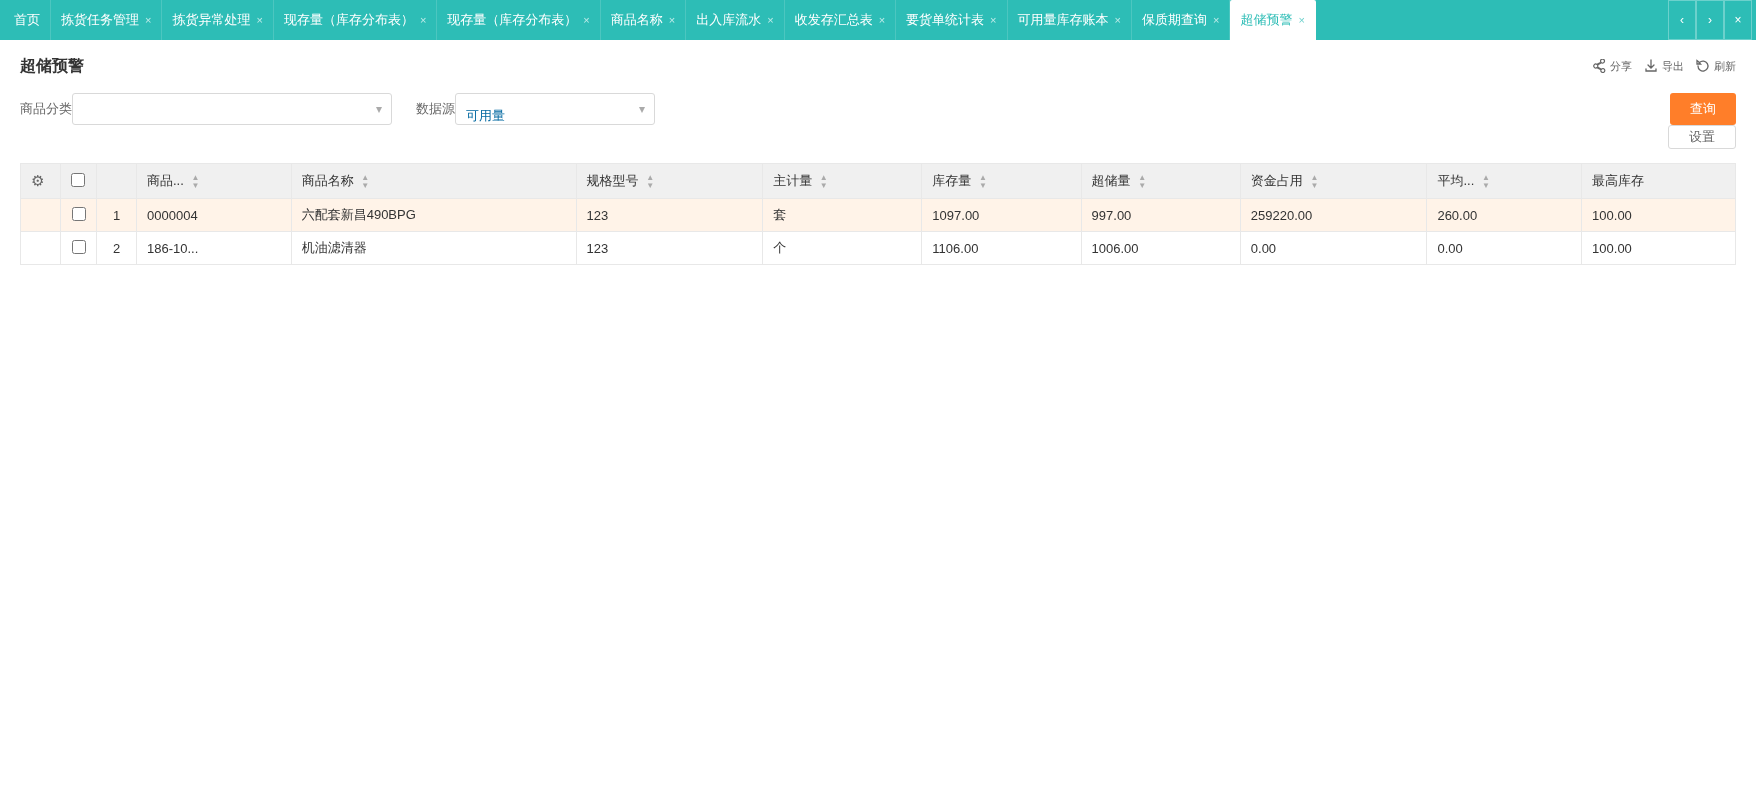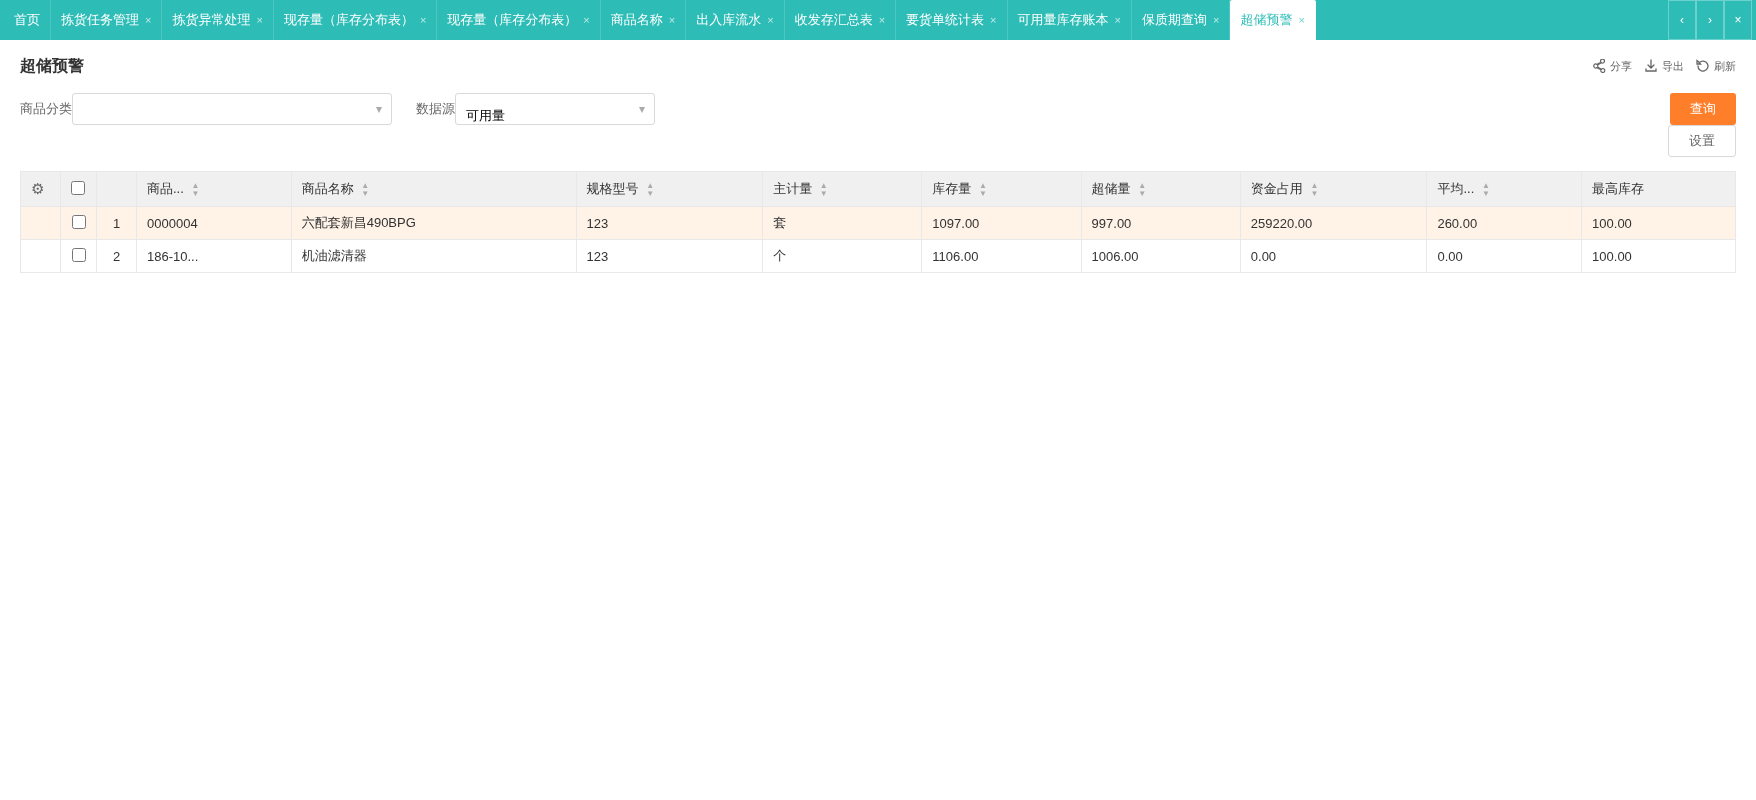--- a/index.html
+++ b/index.html
@@ -98,21 +98,21 @@
       font-size: 13px;
       white-space: nowrap;
     }
     .filter-select {
       width: 320px;
       height: 32px;
       border: 1px solid #d9d9d9;
       border-radius: 3px;
       padding: 12px 30px 0 10px;
       font-size: 13px;
-      color: #000000;
+      color: #0369a1;
       background: #fff;
       appearance: none;
       cursor: pointer;
       position: relative;
     }
     .select-wrapper {
       position: relative;
       display: inline-block;
     }
     .select-wrapper .chevron {
@@ -137,21 +137,21 @@
       font-size: 13px;
       cursor: pointer;
       margin-left: auto;
     }
     .btn-settings {
       background: #fff;
       color: #666;
       border: 1px solid #d9d9d9;
       border-radius: 3px;
       padding: 0 20px;
-      height: 32px;
+      height: 24px;
       font-size: 13px;
       cursor: pointer;
     }
 
     
     .filter-area {
       display: flex;
       align-items: flex-start;
       margin-bottom: 14px;
     }

